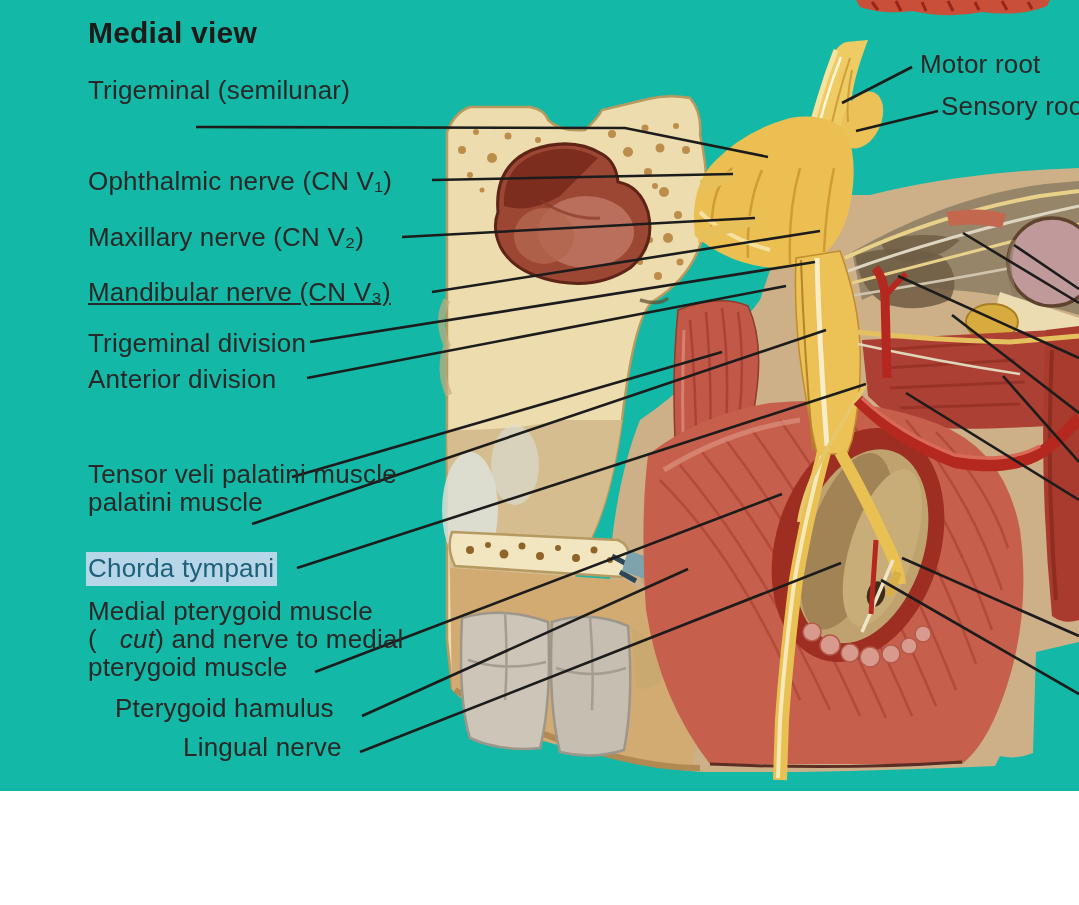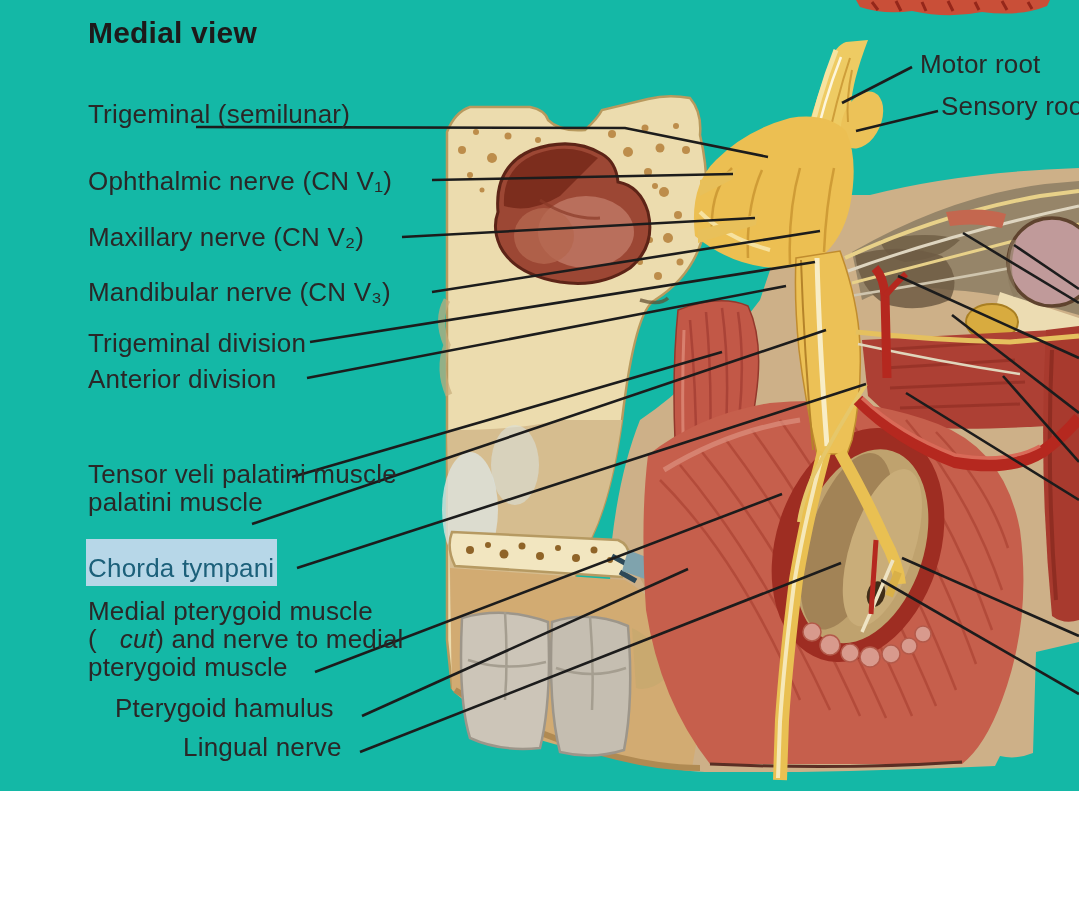--- a/index.html
+++ b/index.html
@@ -1,21 +1,21 @@
 <!DOCTYPE html>
 <html><head>
 <meta charset="utf-8">
 <style>
   html,body{margin:0;padding:0;background:#ffffff;}
   #page{position:relative;width:1079px;height:791px;background:#14b8a6;overflow:hidden;
         font-family:"Liberation Sans","DejaVu Sans",sans-serif;color:#2a2727;}
   #art{position:absolute;left:0;top:0;width:1079px;height:905px;}
   .lbl{position:absolute;font-size:26px;line-height:28px;letter-spacing:.2px;color:#2a2727;white-space:nowrap;}
   .title{position:absolute;left:88px;top:16px;font-size:30px;font-weight:bold;color:#1d1a1a;letter-spacing:.2px;}
-  .hl{background:#b7d7e8;color:#1c607a;padding:14px 3px 3px 2px;}
+  .hl{background:#b7d7e8;color:#1c607a;padding:1px 3px 3px 2px;}
   .it{font-style:italic;margin-left:23px;}
 </style>
 </head>
 <body>
 
 <div id="page">
 
   <svg id="art" viewBox="0 0 1079 905" aria-hidden="true">
 
     <g>
@@ -224,27 +224,27 @@
       <line x1="952" y1="315" x2="1079" y2="413"></line>
       <line x1="1003" y1="376" x2="1079" y2="462"></line>
       <line x1="906" y1="393" x2="1079" y2="500"></line>
       <line x1="902" y1="558" x2="1079" y2="636"></line>
       <line x1="881" y1="580" x2="1079" y2="694"></line>
     </g>
   </svg>
 
   <div class="title">Medial view</div>
 
-  <div class="lbl" style="left:88px;top:76px;margin-top:24px;">
+  <div class="lbl" style="left:88px;top:76px;">
     <div>Trigeminal (semilunar)</div>
   </div>
 
   <div class="lbl" style="left:88px;top:167px;">Ophthalmic nerve (CN V₁)</div>
   <div class="lbl" style="left:88px;top:223px;">Maxillary nerve (CN V₂)</div>
-  <div class="lbl" style="left:88px;top:278px;">Mandibular nerve (CN V₃)</div>
+  <div class="lbl" style="left:88px;top:278px;text-decoration:underline;">Mandibular nerve (CN V₃)</div>
   <div class="lbl" style="left:88px;top:329px;">Trigeminal division</div>
   <div class="lbl" style="left:88px;top:365px;">Anterior division</div>
 
   <div class="lbl" style="left:88px;top:424px;margin-top:36px;">
     <div>Tensor veli palatini muscle</div>
     <div>palatini muscle</div>
   </div>
 
 
   <div class="lbl" style="left:86px;top:554px;">

